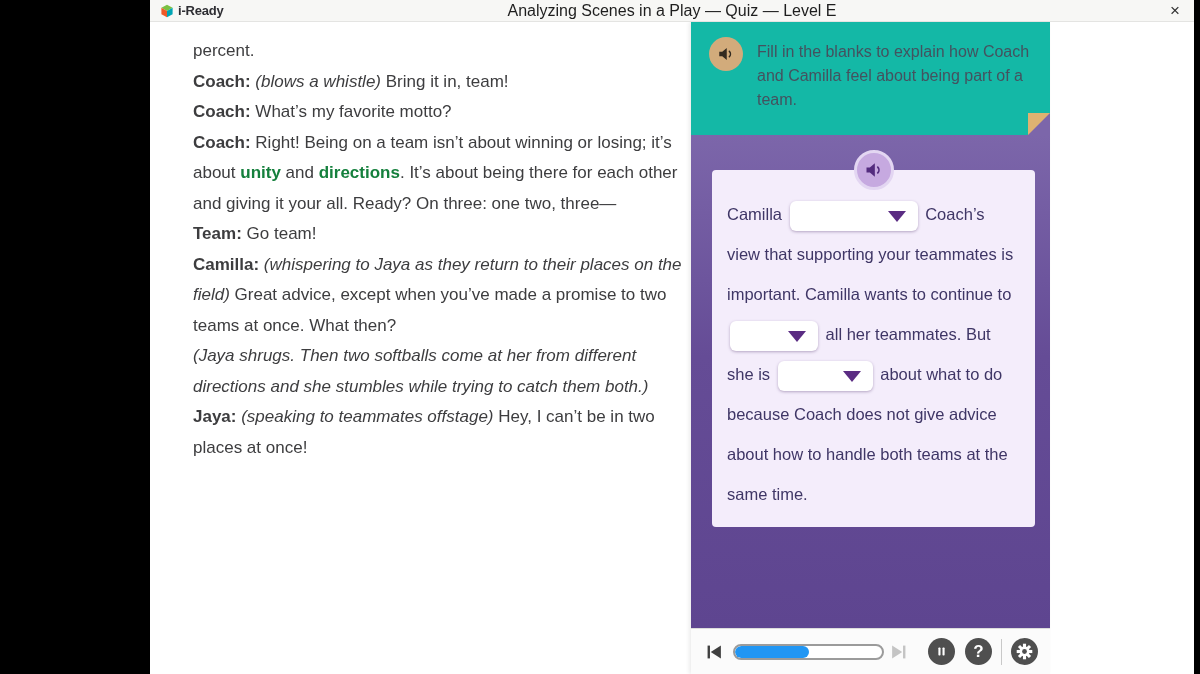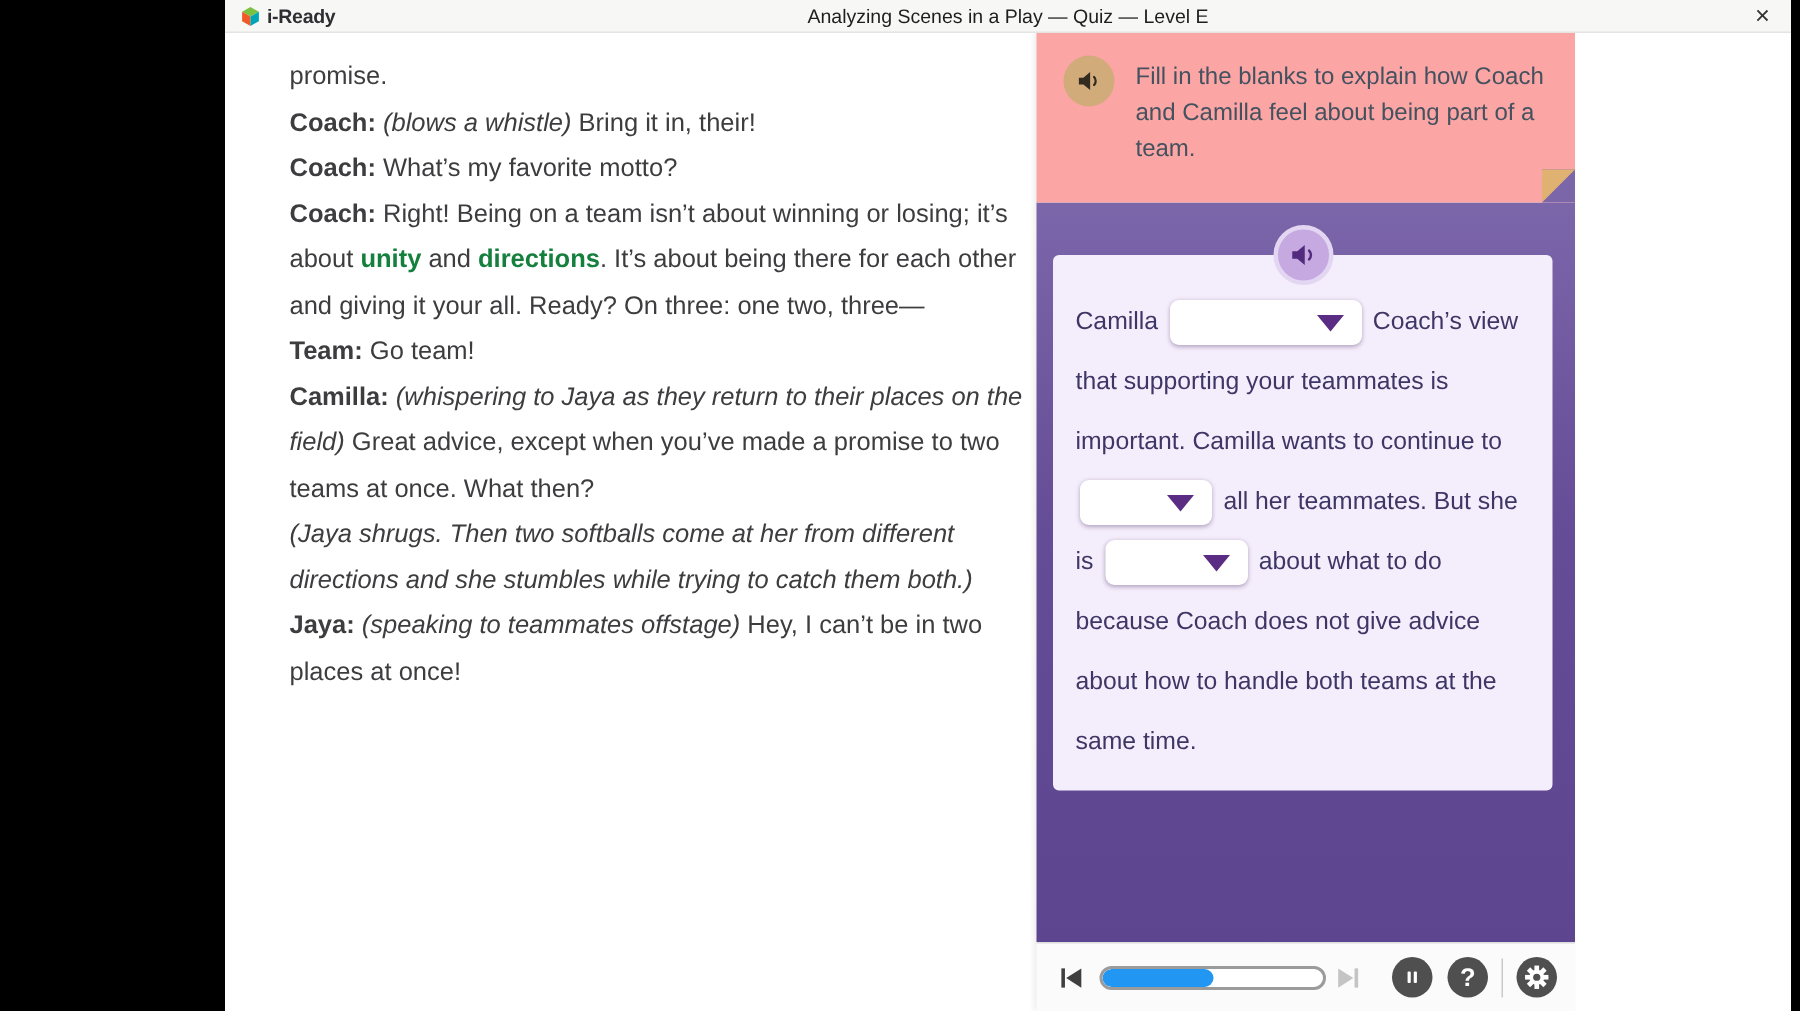--- a/index.html
+++ b/index.html
@@ -20,21 +20,21 @@
     border-bottom: 1px solid #e4e4e2;
     display: flex; align-items: center;
     position: relative;
     padding: 0 10px;
   }
   .brand { display: flex; align-items: center; gap: 4px; }
   .brand svg { width: 14px; height: 14px; }
   .brand-text { font-size: 13px; font-weight: 700; color: #2e2e33; letter-spacing: -0.2px; }
   .win-title {
     position: absolute; left: 0; right: 0; text-align: center;
-    font-size: 13px; color: #1e1e1e;
+    font-size: 16px; color: #1e1e1e;
   }
   .close-btn {
     margin-left: auto; background: none; border: none;
     font-size: 17px; line-height: 1; color: #333; cursor: pointer;
     position: relative; z-index: 2; padding: 0 4px;
   }
 
   
   .content { flex: 1; display: flex; min-height: 0; }
 
@@ -56,21 +56,21 @@
 
   
   .right {
     width: 359px; flex: 0 0 359px;
     display: flex; flex-direction: column;
     box-shadow: -2px 0 4px rgba(0,0,0,0.08);
   }
 
   .instruction {
     height: 113px; flex: 0 0 113px;
-    background: #fca5a5;
+    background: #14b8a6;
     position: relative;
     display: flex; align-items: flex-start; gap: 14px;
     padding: 15px 14px 0 18px;
   }
   .inst-speaker {
     width: 34px; height: 34px; flex: 0 0 34px;
     border-radius: 50%; background: #d2ab7b;
     border: none; cursor: pointer;
     display: flex; align-items: center; justify-content: center;
     color: #332a20;
@@ -81,21 +81,21 @@
   .fold::before {
     content: ""; position: absolute; left: 0; top: 0;
     width: 0; height: 0;
     border-top: 22px solid #dfb271;
     border-right: 22px solid transparent;
   }
 
   .activity {
     flex: 1;
     background: linear-gradient(180deg, #7c66aa 0%, #654c96 45%, #5e4590 100%);
-    padding: 35px 15px 0 11px;
+    padding: 35px 15px 0 21px;
   }
   .card {
     position: relative;
     height: 357px;
     background: #f4edfb;
     border-radius: 4px;
     padding: 24px 15px 0 15px;
   }
   .card-speaker {
     position: absolute; top: -20px; left: 50%; transform: translateX(-50%);
@@ -168,22 +168,22 @@
       <span class="brand-text">i-Ready</span>
     </div>
     <div class="win-title">Analyzing Scenes in a Play — Quiz — Level E</div>
     <button class="close-btn">×</button>
   </header>
 
   <div class="content">
 
     <section class="script">
       <div id="script-container">
-          <p class="line"><span class="s-n">promise.</span></p>
-          <p class="line"><span class="s-b">Coach: </span><span class="s-i">(blows a whistle) </span><span class="s-n">Bring it in, their!</span></p>
+          <p class="line"><span class="s-n">percent.</span></p>
+          <p class="line"><span class="s-b">Coach: </span><span class="s-i">(blows a whistle) </span><span class="s-n">Bring it in, team!</span></p>
           <p class="line"><span class="s-b">Coach: </span><span class="s-n">What’s my favorite motto?</span></p>
           <p class="line"><span class="s-b">Coach: </span><span class="s-n">Right! Being on a team isn’t about winning or losing; it’s about </span><span class="s-l">unity</span><span class="s-n"> and </span><span class="s-l">directions</span><span class="s-n">. It’s about being there for each other and giving it your all. Ready? On three: one two, three—</span></p>
           <p class="line"><span class="s-b">Team: </span><span class="s-n">Go team!</span></p>
           <p class="line"><span class="s-b">Camilla: </span><span class="s-i">(whispering to Jaya as they return to their places on the field) </span><span class="s-n">Great advice, except when you’ve made a promise to two teams at once. What then?</span></p>
           <p class="line"><span class="s-i">(Jaya shrugs. Then two softballs come at her from different directions and she stumbles while trying to catch them both.)</span></p>
           <p class="line"><span class="s-b">Jaya: </span><span class="s-i">(speaking to teammates offstage) </span><span class="s-n">Hey, I can’t be in two places at once!</span></p>
         </div>
     </section>
 
     <aside class="right">

